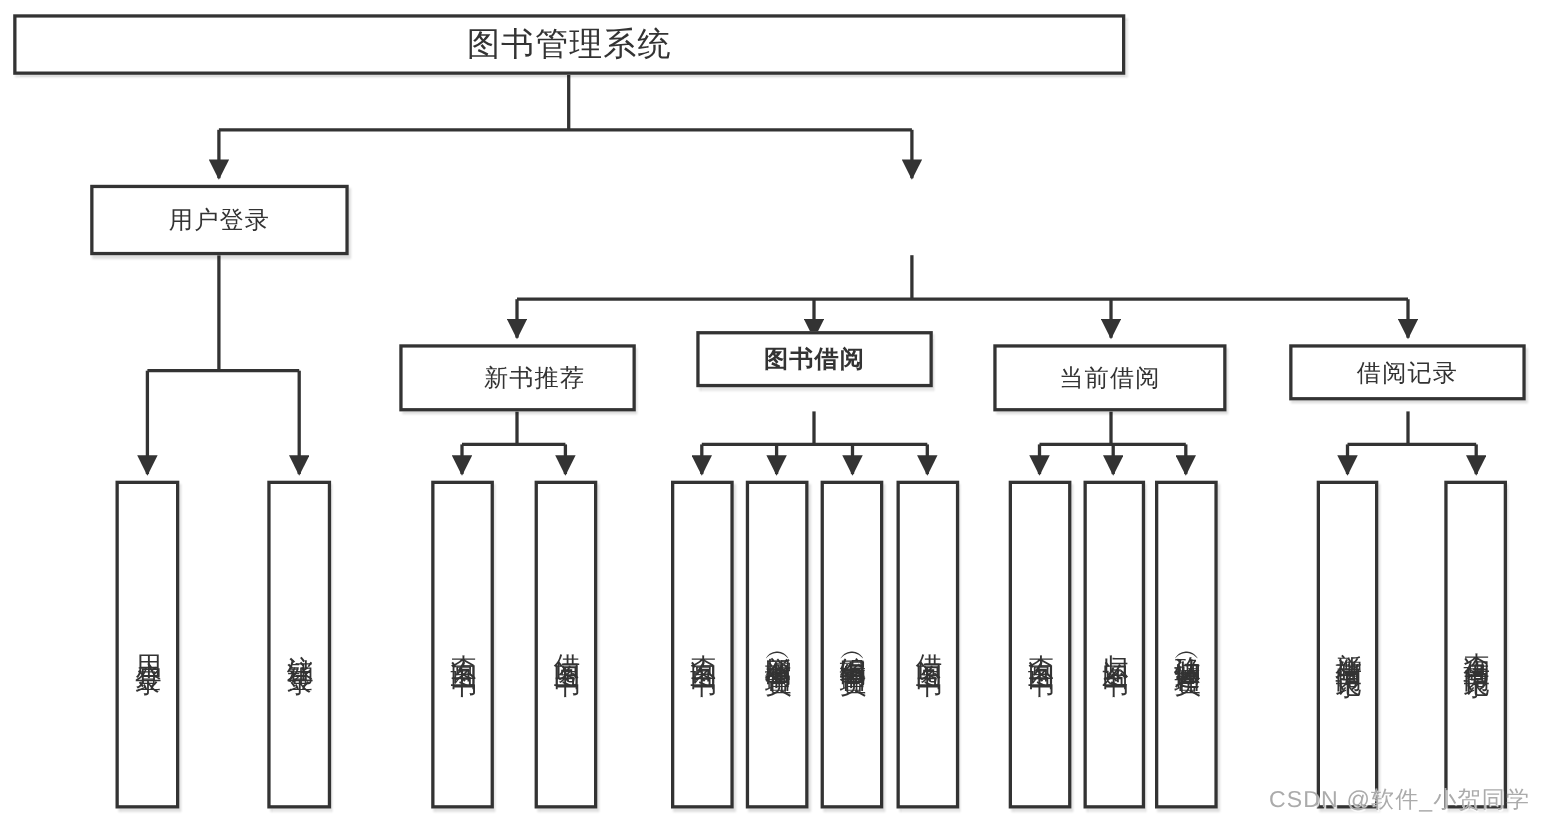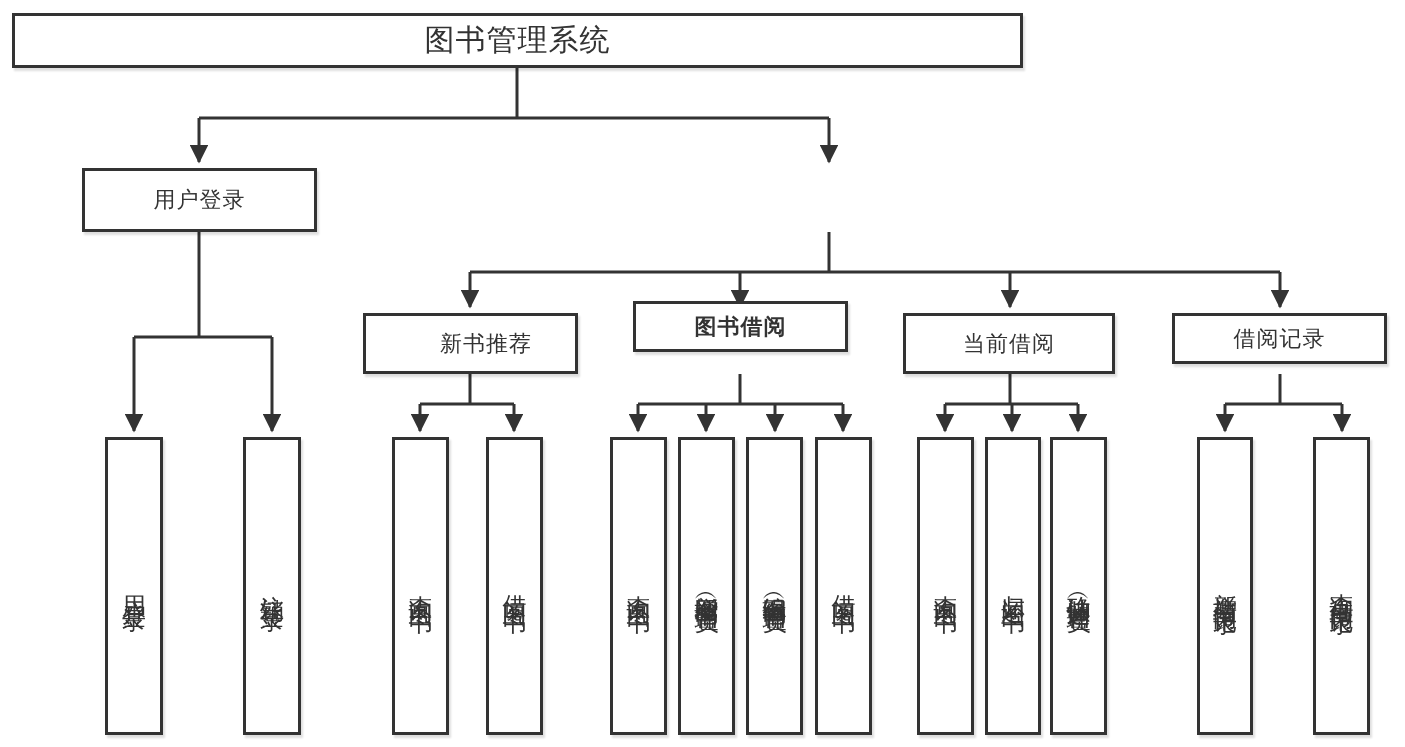--- a/index.html
+++ b/index.html
@@ -134,13 +134,14 @@
   <div class="node leaf" style="left:746px;top:437px;width:57px;height:298px;letter-spacing:2px;">编辑图书（管理员）</div>
   <div class="node leaf" style="left:815px;top:437px;width:57px;height:298px;">借阅图书</div>
 
   <div class="node leaf" style="left:917px;top:437px;width:57px;height:298px;">查询图书</div>
   <div class="node leaf" style="left:985px;top:437px;width:56px;height:298px;">归还图书</div>
   <div class="node leaf" style="left:1050px;top:437px;width:57px;height:298px;letter-spacing:2px;">确认归还（管理员）</div>
 
   <div class="node leaf" style="left:1197px;top:437px;width:56px;height:298px;letter-spacing:4px;">新增借阅记录</div>
   <div class="node leaf" style="left:1313px;top:437px;width:57px;height:298px;letter-spacing:4px;">查询借阅记录</div>
 
+  <div class="watermark">CSDN @软件_小贺同学</div>
 </div>
 
 </body></html>

